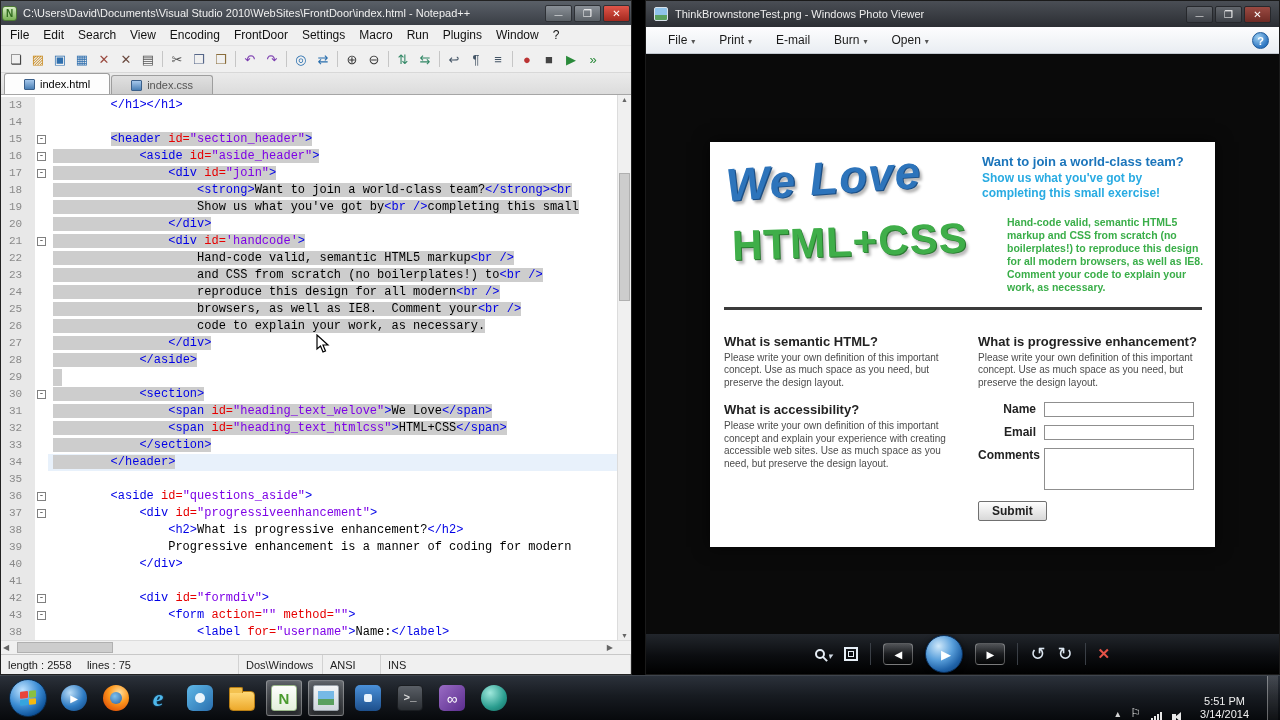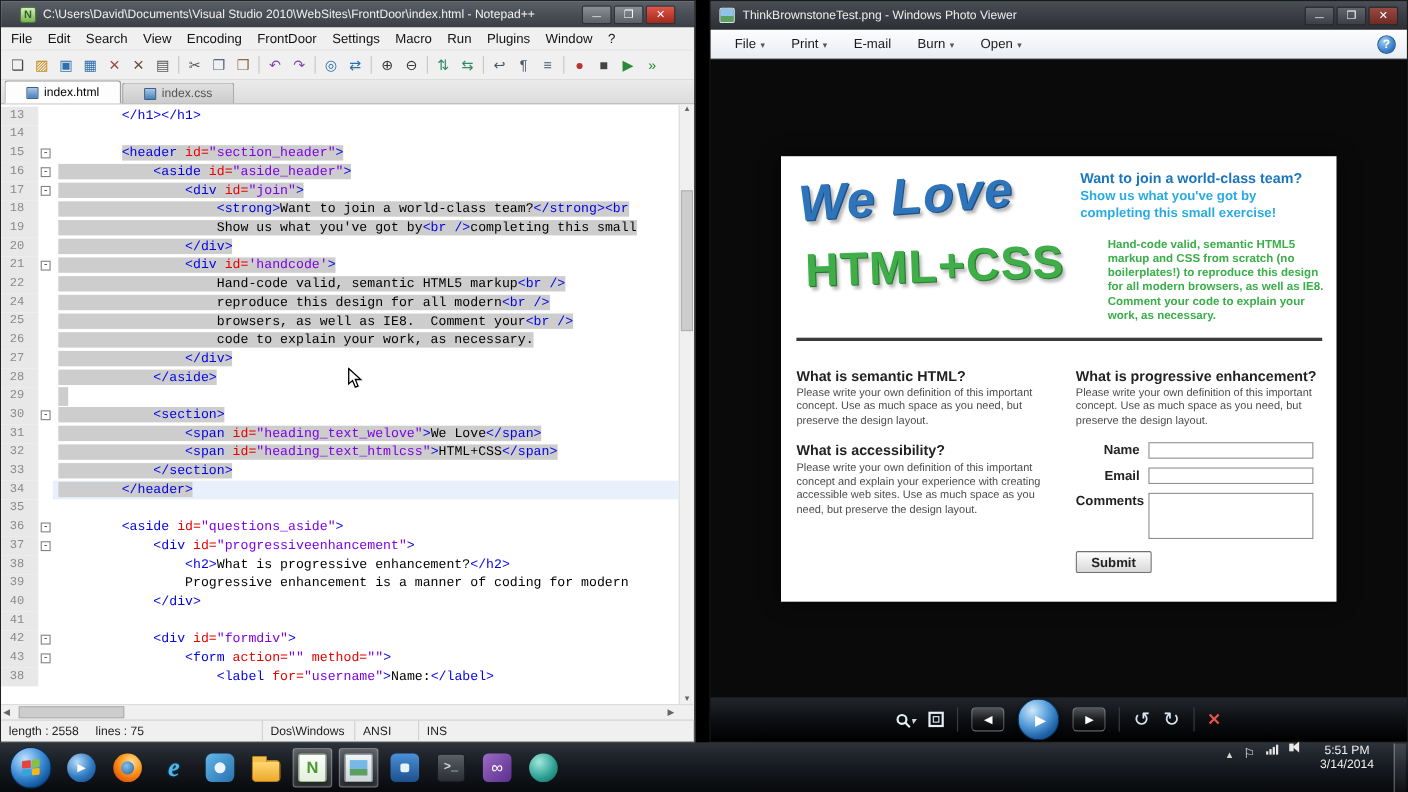--- a/index.html
+++ b/index.html
@@ -1,21 +1,21 @@
 <!DOCTYPE html>
 <html><head>
 <meta charset="utf-8">
 <style>
   *{box-sizing:border-box;margin:0;padding:0}
   html,body{width:1280px;height:720px;overflow:hidden;background:#000}
   .desktop{position:relative;width:1280px;height:720px;background:#000;font-family:"Liberation Sans",sans-serif}
 
   
   .npp{position:absolute;left:0;top:0;width:632px;height:675px;background:#f0f0f0;border:1px solid #222;display:flex;flex-direction:column}
-  .npp-title{height:24px;background:linear-gradient(#5a6068,#3a3e45);display:flex;align-items:center;gap:6px;padding:0 17px;flex:none}
+  .npp-title{height:24px;background:linear-gradient(#5a6068,#3a3e45);display:flex;align-items:center;gap:6px;padding:0 1px;flex:none}
   .npp-ico{width:15px;height:15px;border-radius:3px;background:linear-gradient(#d8eec6,#78b254);border:1px solid #4c7a33;position:relative;flex:none}
   .npp-ico::after{content:"N";position:absolute;inset:0;text-align:center;font:bold 10px/14px "Liberation Sans",sans-serif;color:#2f6a1d}
   .npp-title-text{flex:1;color:#f0f0f0;font-size:11px;white-space:nowrap;overflow:hidden}
   .wbtns{display:flex;gap:2px;flex:none}
   .wb{width:27px;height:17px;border:1px solid #2e3136;border-radius:2px;background:linear-gradient(#8a9097,#5a6066);position:relative}
   .wb::after{position:absolute;inset:0;text-align:center;color:#fff;font-size:10px;line-height:15px}
   .wb.min::after{content:"—";font-size:8px;line-height:18px}
   .wb.max::after{content:"❐"}
   .wb.close{background:linear-gradient(#e0564a,#a3281e)}
   .wb.close::after{content:"✕"}
@@ -132,21 +132,21 @@
   .ai-notepad-plus-plus::after{content:"N";color:#4a9b2e;font-weight:bold;font-size:15px}
   .ai-photo-viewer{background:linear-gradient(#f2f4f6,#cfd6dc);border:1px solid #9aa2aa;border-radius:2px}
   .ai-photo-viewer::before{content:"";position:absolute;inset:5px 4px;background:linear-gradient(#76b9e6 55%,#5aa05f 55%)}
   .ai-app-blue{border-radius:5px;background:linear-gradient(#4a90d9,#1d4f8c)}
   .ai-app-blue::after{content:"";width:8px;height:8px;background:#e8f2fb;border-radius:2px;margin:auto}
   .ai-console{border-radius:4px;background:linear-gradient(#5a5f66,#2a2e33);border:1px solid #1a1d21}
   .ai-console::after{content:">_";color:#d8d8d8;font:bold 11px "Liberation Mono",monospace}
   .ai-visual-studio{border-radius:5px;background:linear-gradient(135deg,#9a6cc4,#5b2d8e)}
   .ai-visual-studio::after{content:"∞";color:#fff;font-size:15px}
   .ai-app-teal{border-radius:50%;background:radial-gradient(circle at 35% 30%,#9fe8dc,#2a9d8f 60%,#13655b)}
-  .tray{margin-left:auto;display:flex;align-items:flex-start;gap:10px;color:#e8e8e8}
+  .tray{margin-left:auto;display:flex;align-items:flex-end;gap:10px;color:#e8e8e8}
   .tray-up::after{content:"▴";font-size:10px;color:#d5d5d5}
   .tray-flag::after{content:"⚐";font-size:12px;color:#eaeaea}
   .net{display:flex;align-items:flex-end;gap:1px;height:10px}
   .net i{display:block;width:2px;background:#e8e8e8}
   .net i:nth-child(1){height:3px}.net i:nth-child(2){height:5px}.net i:nth-child(3){height:7px}.net i:nth-child(4){height:9px}
   .spk{position:relative;width:4px;height:7px;background:#e8e8e8;margin-right:6px}
   .spk::before{content:"";position:absolute;left:3px;top:-2px;border:5px solid transparent;border-right:6px solid #e8e8e8;border-left:none}
   .clock{text-align:center;font-size:11px;line-height:13px;color:#f0f0f0;padding:0 8px}
   .show-desktop{width:11px;height:45px;border-left:1px solid rgba(255,255,255,.35);background:linear-gradient(rgba(255,255,255,.12),rgba(255,255,255,.03))}
 
@@ -280,20 +280,21 @@
           <div class="cl"><span class="ln">13</span><span class="fold"></span><span class="lc">        <span class="tk-t">&lt;/h1&gt;&lt;/h1&gt;</span></span></div>
           <div class="cl"><span class="ln">14</span><span class="fold"></span><span class="lc"></span></div>
           <div class="cl"><span class="ln">15</span><span class="fold"><span class="fbox">-</span></span><span class="lc">        <span class="selbg"><span class="tk-t">&lt;header </span><span class="tk-a">id=</span><span class="tk-v">"section_header"</span><span class="tk-t">&gt;</span></span></span></div>
           <div class="cl"><span class="ln">16</span><span class="fold"><span class="fbox">-</span></span><span class="lc"><span class="selbg">            <span class="tk-t">&lt;aside </span><span class="tk-a">id=</span><span class="tk-v">"aside_header"</span><span class="tk-t">&gt;</span></span></span></div>
           <div class="cl"><span class="ln">17</span><span class="fold"><span class="fbox">-</span></span><span class="lc"><span class="selbg">                <span class="tk-t">&lt;div </span><span class="tk-a">id=</span><span class="tk-v">"join"</span><span class="tk-t">&gt;</span></span></span></div>
           <div class="cl"><span class="ln">18</span><span class="fold"></span><span class="lc"><span class="selbg">                    <span class="tk-t">&lt;strong&gt;</span><span class="tk-x">Want to join a world-class team?</span><span class="tk-t">&lt;/strong&gt;</span><span class="tk-t">&lt;br</span></span></span></div>
           <div class="cl"><span class="ln">19</span><span class="fold"></span><span class="lc"><span class="selbg">                    <span class="tk-x">Show us what you've got by</span><span class="tk-t">&lt;br /&gt;</span><span class="tk-x">completing this small</span></span></span></div>
           <div class="cl"><span class="ln">20</span><span class="fold"></span><span class="lc"><span class="selbg">                <span class="tk-t">&lt;/div&gt;</span></span></span></div>
           <div class="cl"><span class="ln">21</span><span class="fold"><span class="fbox">-</span></span><span class="lc"><span class="selbg">                <span class="tk-t">&lt;div </span><span class="tk-a">id=</span><span class="tk-v">'handcode'</span><span class="tk-t">&gt;</span></span></span></div>
           <div class="cl"><span class="ln">22</span><span class="fold"></span><span class="lc"><span class="selbg">                    <span class="tk-x">Hand-code valid, semantic HTML5 markup</span><span class="tk-t">&lt;br /&gt;</span></span></span></div>
+          <div class="cl"><span class="ln">23</span><span class="fold"></span><span class="lc"><span class="selbg">                    <span class="tk-x">and CSS from scratch (no boilerplates!) to</span><span class="tk-t">&lt;br /&gt;</span></span></span></div>
           <div class="cl"><span class="ln">24</span><span class="fold"></span><span class="lc"><span class="selbg">                    <span class="tk-x">reproduce this design for all modern</span><span class="tk-t">&lt;br /&gt;</span></span></span></div>
           <div class="cl"><span class="ln">25</span><span class="fold"></span><span class="lc"><span class="selbg">                    <span class="tk-x">browsers, as well as IE8.  Comment your</span><span class="tk-t">&lt;br /&gt;</span></span></span></div>
           <div class="cl"><span class="ln">26</span><span class="fold"></span><span class="lc"><span class="selbg">                    <span class="tk-x">code to explain your work, as necessary.</span></span></span></div>
           <div class="cl"><span class="ln">27</span><span class="fold"></span><span class="lc"><span class="selbg">                <span class="tk-t">&lt;/div&gt;</span></span></span></div>
           <div class="cl"><span class="ln">28</span><span class="fold"></span><span class="lc"><span class="selbg">            <span class="tk-t">&lt;/aside&gt;</span></span></span></div>
           <div class="cl"><span class="ln">29</span><span class="fold"></span><span class="lc"><span class="selbg chip">&nbsp;</span></span></div>
           <div class="cl"><span class="ln">30</span><span class="fold"><span class="fbox">-</span></span><span class="lc"><span class="selbg">            <span class="tk-t">&lt;section&gt;</span></span></span></div>
           <div class="cl"><span class="ln">31</span><span class="fold"></span><span class="lc"><span class="selbg">                <span class="tk-t">&lt;span </span><span class="tk-a">id=</span><span class="tk-v">"heading_text_welove"</span><span class="tk-t">&gt;</span><span class="tk-x">We Love</span><span class="tk-t">&lt;/span&gt;</span></span></span></div>
           <div class="cl"><span class="ln">32</span><span class="fold"></span><span class="lc"><span class="selbg">                <span class="tk-t">&lt;span </span><span class="tk-a">id=</span><span class="tk-v">"heading_text_htmlcss"</span><span class="tk-t">&gt;</span><span class="tk-x">HTML+CSS</span><span class="tk-t">&lt;/span&gt;</span></span></span></div>
           <div class="cl"><span class="ln">33</span><span class="fold"></span><span class="lc"><span class="selbg">            <span class="tk-t">&lt;/section&gt;</span></span></span></div>

